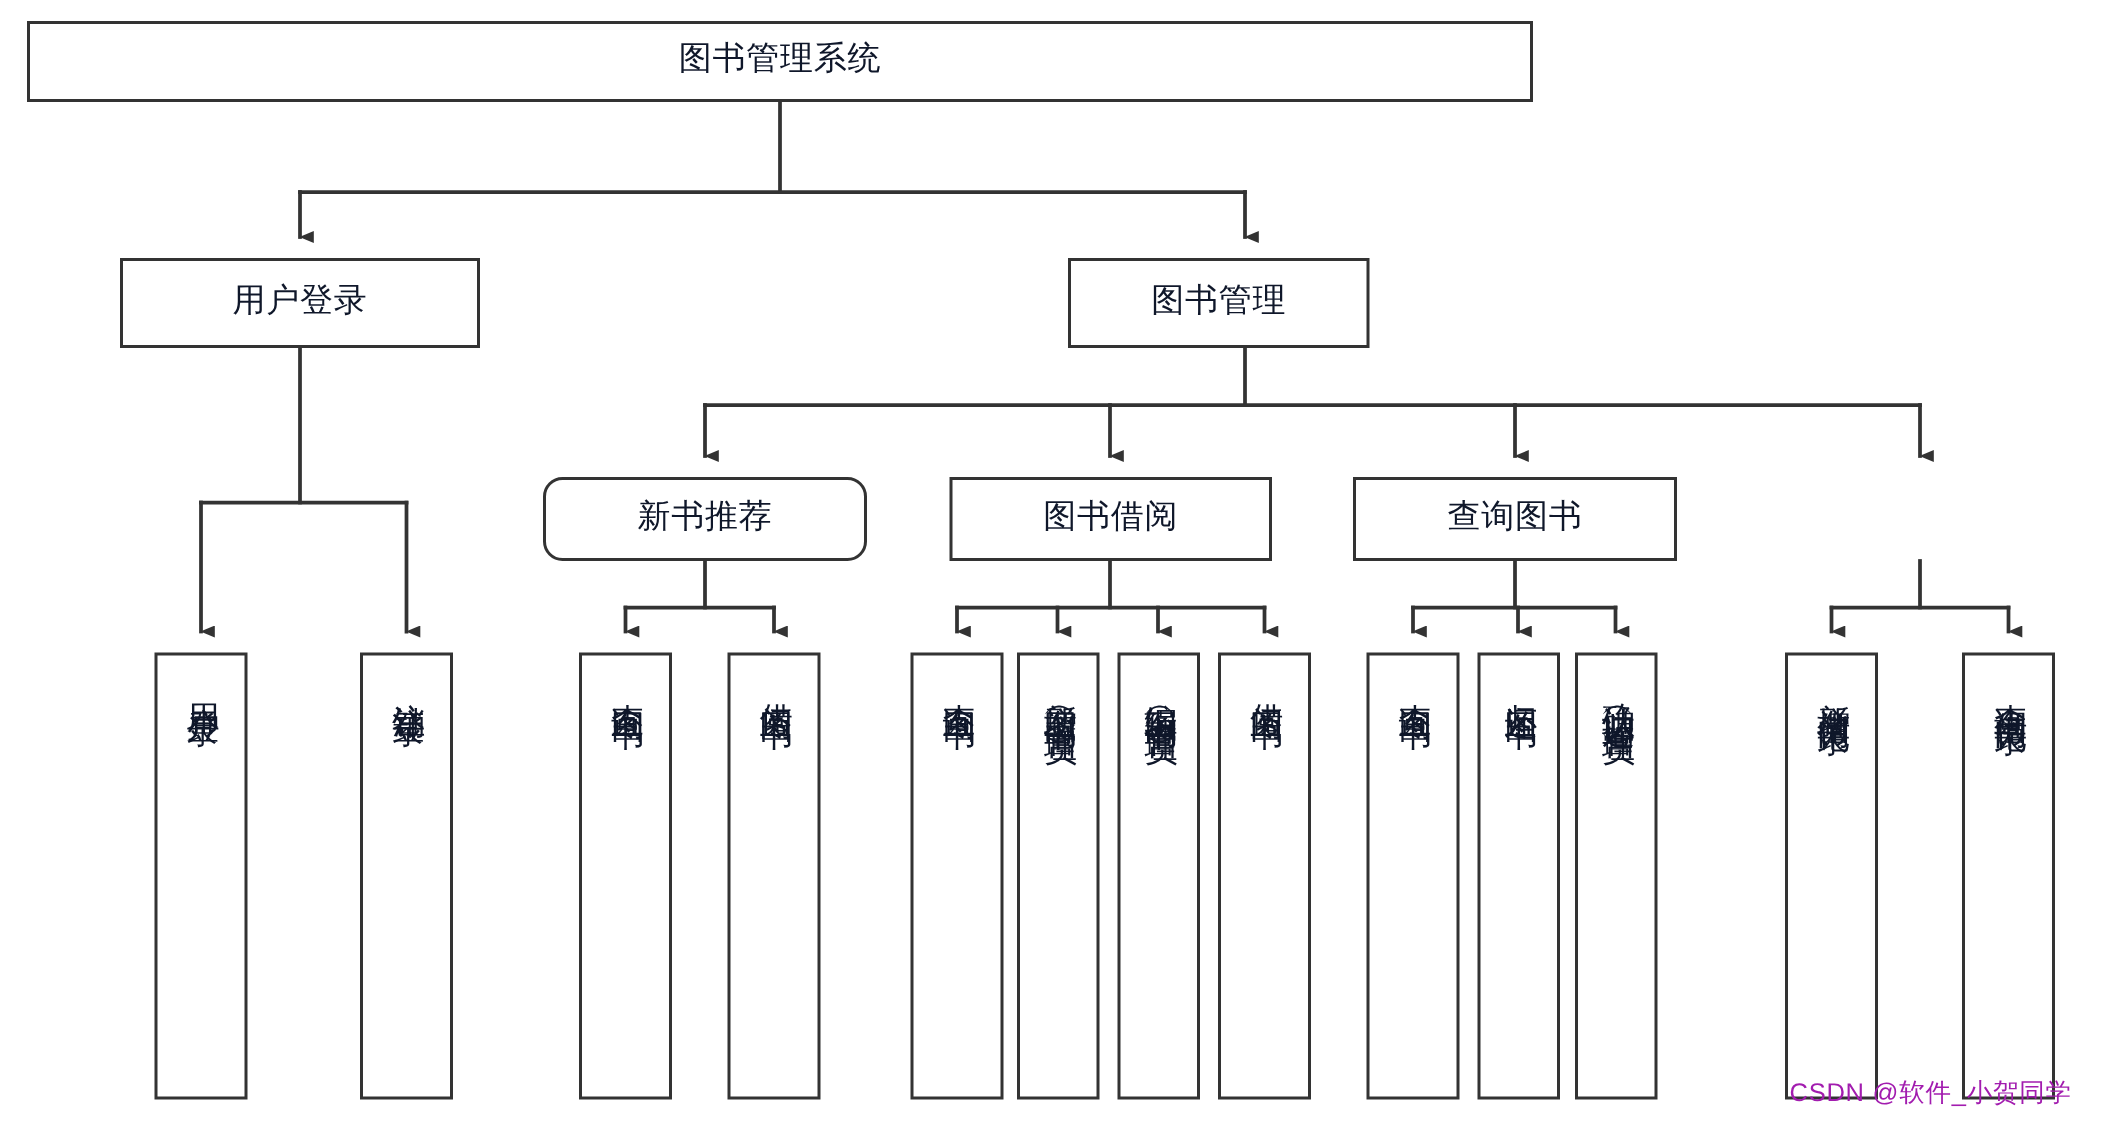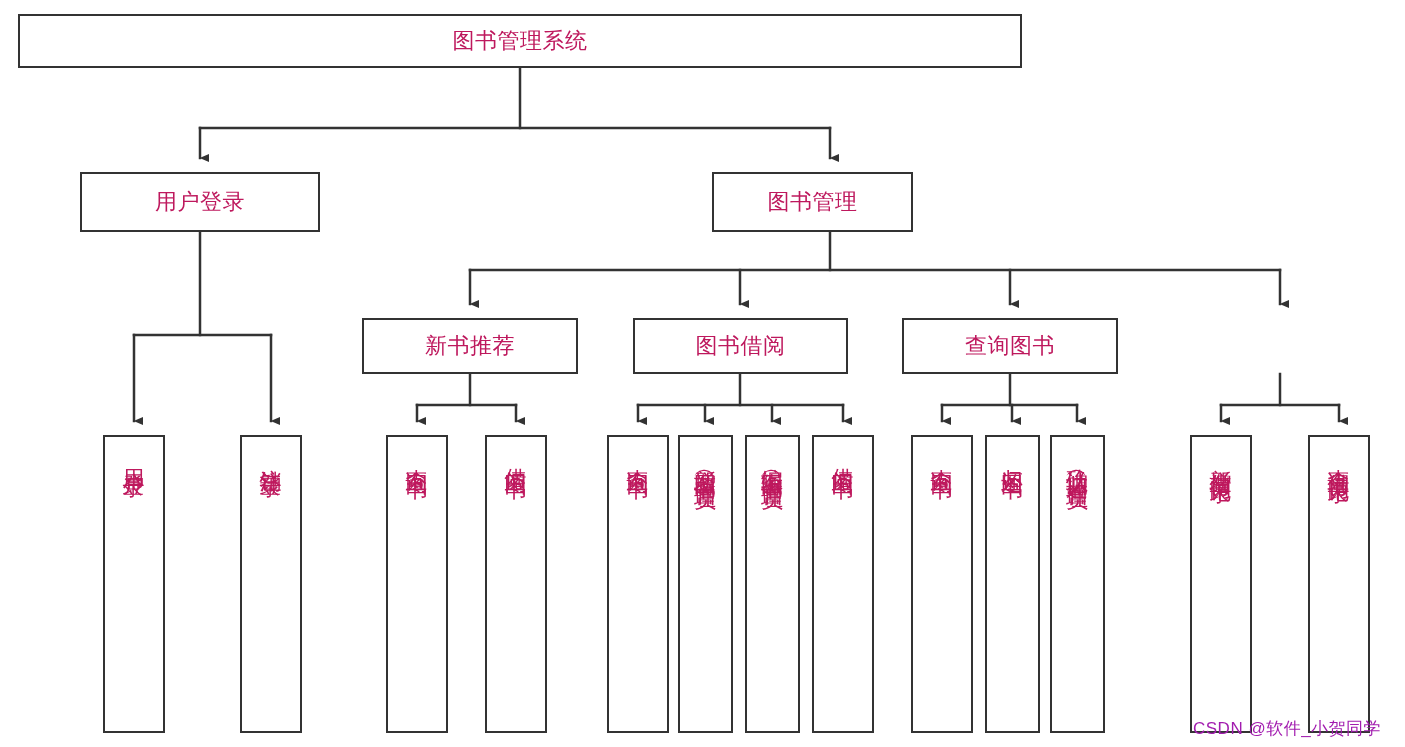--- a/index.html
+++ b/index.html
@@ -28,23 +28,24 @@
     border: 2px solid #333333;
     background: #ffffff;
     display: flex;
     align-items: center;
     justify-content: center;
     color: #3a3a3a;
   }
   .node .label {
     font-size: 22px;
     line-height: 1.05;
-    color: #be185d;
+    color: #0f172a;
     letter-spacing: 0.5px;
     white-space: nowrap;
+    font-family: Liberation Mono, monospace;
   }
   .node.vertical {
     align-items: flex-start;
     padding-top: 14px;
   }
   .node.vertical .label {
     writing-mode: vertical-rl;
     text-orientation: upright;
     letter-spacing: 3px;
     white-space: nowrap;
@@ -118,21 +119,21 @@
     <span class="label">图书管理系统</span>
   </div>
 
   <div class="node" id="node-l2-0" style="left: 80px; top: 172px; width: 240px; height: 60px;">
     <span class="label">用户登录</span>
   </div>
   <div class="node" id="node-l2-1" style="left: 712px; top: 172px; width: 201px; height: 60px;">
     <span class="label">图书管理</span>
   </div>
 
-  <div class="node" id="node-l3-0" style="left: 362px; top: 318px; width: 216px; height: 56px;">
+  <div class="node" id="node-l3-0" style="left: 362px; top: 318px; width: 216px; height: 56px; border-radius: 13px;">
     <span class="label">新书推荐</span>
   </div>
   <div class="node" id="node-l3-1" style="left: 633px; top: 318px; width: 215px; height: 56px;">
     <span class="label">图书借阅</span>
   </div>
   <div class="node" id="node-l3-2" style="left: 902px; top: 318px; width: 216px; height: 56px;">
     <span class="label">查询图书</span>
   </div>
 
   <div class="node vertical" id="node-leaf-0" style="left: 103px; top: 435px; width: 62px; height: 298px;">

